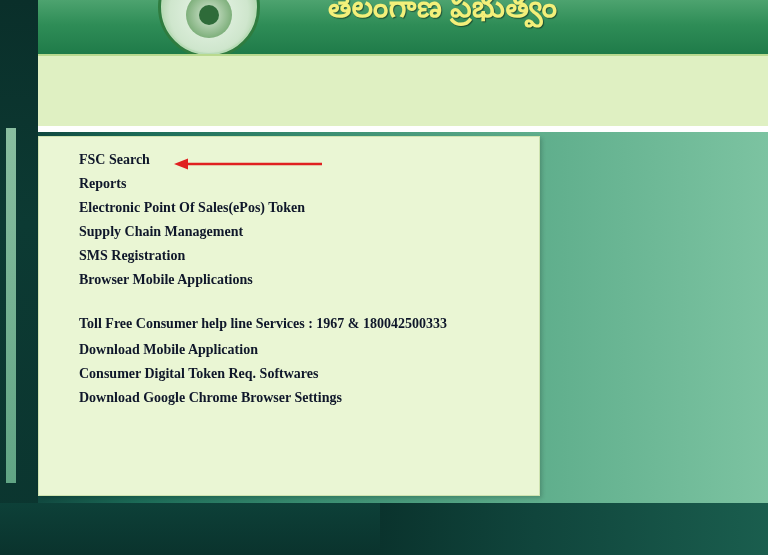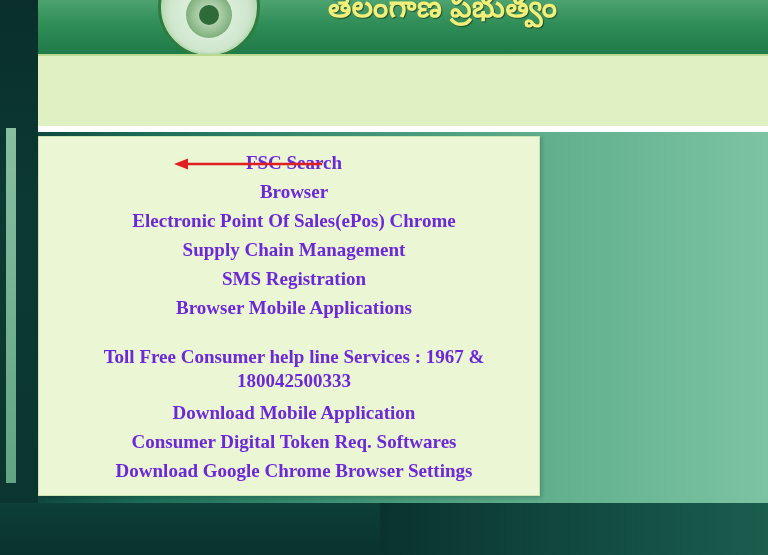--- a/index.html
+++ b/index.html
@@ -125,29 +125,28 @@
     background: #eaf6d4;
     border: 1px solid #cfe3b0;
     box-shadow: 2px 2px 4px rgba(0,0,0,.18);
   }
   .menu-list {
     position: absolute;
     left: 40px; top: 16px;
     width: 430px;
   }
   .menu-item {
-    font-size: 19px;
+    font-size: 14px;
     font-weight: bold;
-    color: #6d28d9;
+    color: #0f172a;
     line-height: 1.0;
     margin-bottom: 10px;
     cursor: pointer;
     white-space: normal;
     font-family: "Liberation Serif", serif;
-    text-align: center;
   }
   .menu-item.two-line {
     line-height: 1.25;
     margin-top: 28px;
   }
 
   
   .arrow {
     position: absolute;
     left: 172px;
@@ -174,22 +173,22 @@
       <div class="banner-title">తెలంగాణ ప్రభుత్వం</div>
     </div>
   </div>
 
   <div class="subband"></div>
   <div class="subband-cap"></div>
 
   <div class="menu-panel">
     <div class="menu-list">
       <div class="menu-item">FSC Search</div>
-      <div class="menu-item">Browser</div>
-      <div class="menu-item">Electronic Point Of Sales(ePos) Chrome</div>
+      <div class="menu-item">Reports</div>
+      <div class="menu-item">Electronic Point Of Sales(ePos) Token</div>
       <div class="menu-item">Supply Chain Management</div>
       <div class="menu-item">SMS Registration</div>
       <div class="menu-item">Browser Mobile Applications</div>
       <div class="menu-item two-line">Toll Free Consumer help line Services : 1967 &amp; 180042500333</div>
       <div class="menu-item">Download Mobile Application</div>
       <div class="menu-item">Consumer Digital Token Req. Softwares</div>
       <div class="menu-item">Download Google Chrome Browser Settings</div>
     </div>
   </div>
 

